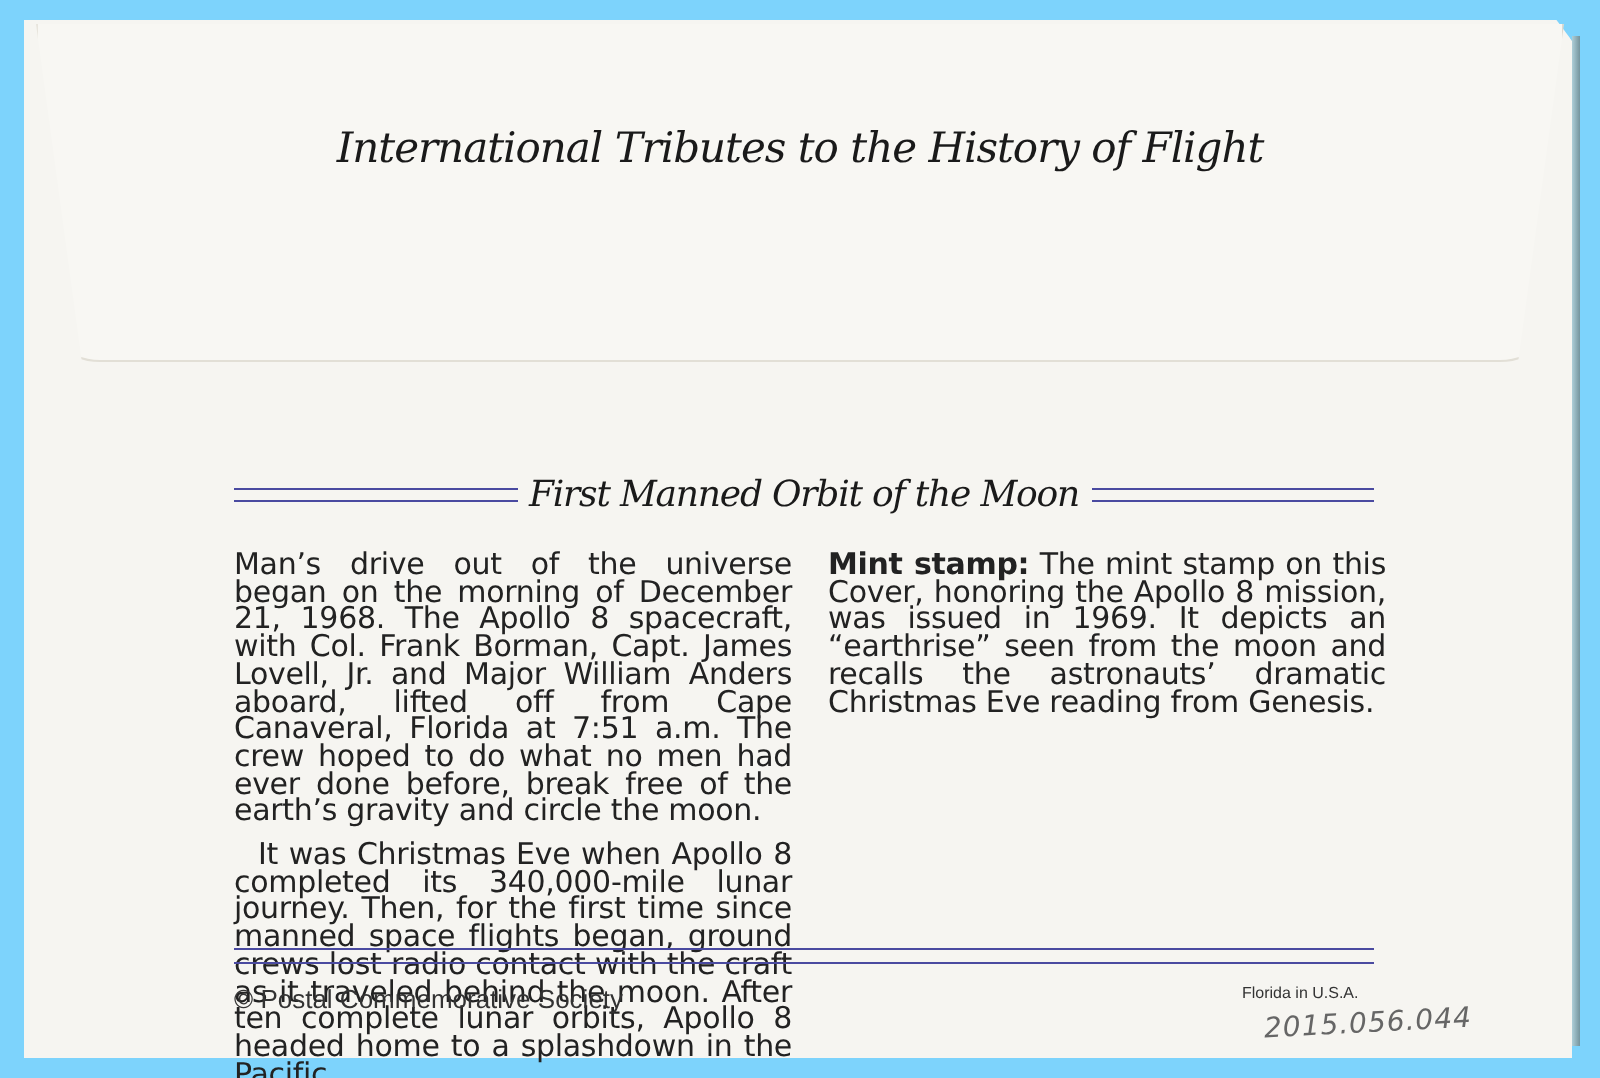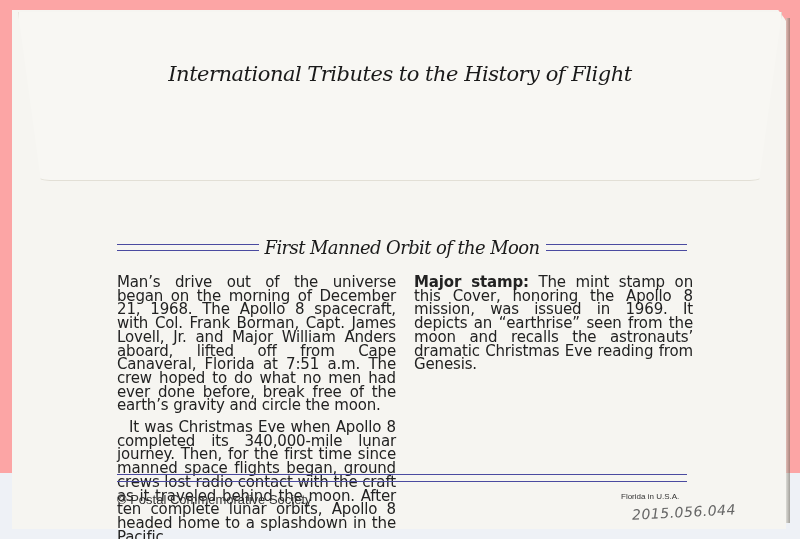--- a/index.html
+++ b/index.html
@@ -6,22 +6,22 @@
     margin: 0;
     padding: 0;
     width: 800px;
     height: 539px;
     overflow: hidden;
     background: #eef1f6;
   }
   .scan {
     position: relative;
     width: 800px;
-    height: 473px;
-    background: #fca5a5;
+    height: 539px;
+    background: #7dd3fc;
   }
   .envelope {
     position: absolute;
     left: 12px;
     top: 10px;
     width: 774px;
     height: 519px;
     background: #f6f5f1;
     box-shadow: 2px 3px 4px rgba(0,0,0,0.25);
     clip-path: polygon(0 0, 99% 0, 100% 2%, 100% 100%, 0 100%);
@@ -162,21 +162,21 @@
     <div class="section-title">First Manned Orbit of the Moon</div>
     <div class="double-rule"></div>
   </div>
 
   <div class="columns">
     <div class="col">
       <p>Man’s drive out of the universe began on the morning of December 21, 1968. The Apollo 8 spacecraft, with Col. Frank Borman, Capt. James Lovell, Jr. and Major William Anders aboard, lifted off from Cape Canaveral, Florida at 7:51 a.m. The crew hoped to do what no men had ever done before, break free of the earth’s gravity and circle the moon.</p>
       <p class="indent">It was Christmas Eve when Apollo 8 completed its 340,000-mile lunar journey. Then, for the first time since manned space flights began, ground crews lost radio contact with the craft as it traveled behind the moon. After ten complete lunar orbits, Apollo 8 headed home to a splashdown in the Pacific.</p>
     </div>
     <div class="col">
-      <p><b>Major stamp:</b><span> The mint stamp on this Cover, honoring the Apollo 8 mission, was issued in 1969. It depicts an “earthrise” seen from the moon and recalls the astronauts’ dramatic Christmas Eve reading from Genesis.</span></p>
+      <p><b>Mint stamp:</b><span> The mint stamp on this Cover, honoring the Apollo 8 mission, was issued in 1969. It depicts an “earthrise” seen from the moon and recalls the astronauts’ dramatic Christmas Eve reading from Genesis.</span></p>
     </div>
   </div>
 
   <div class="footer-rule"></div>
   <div class="footer-left">© Postal Commemorative Society</div>
   <div class="footer-right">Florida in U.S.A.</div>
   <div class="accession">2015.056.044</div>
 </div>
 
 </body></html>

